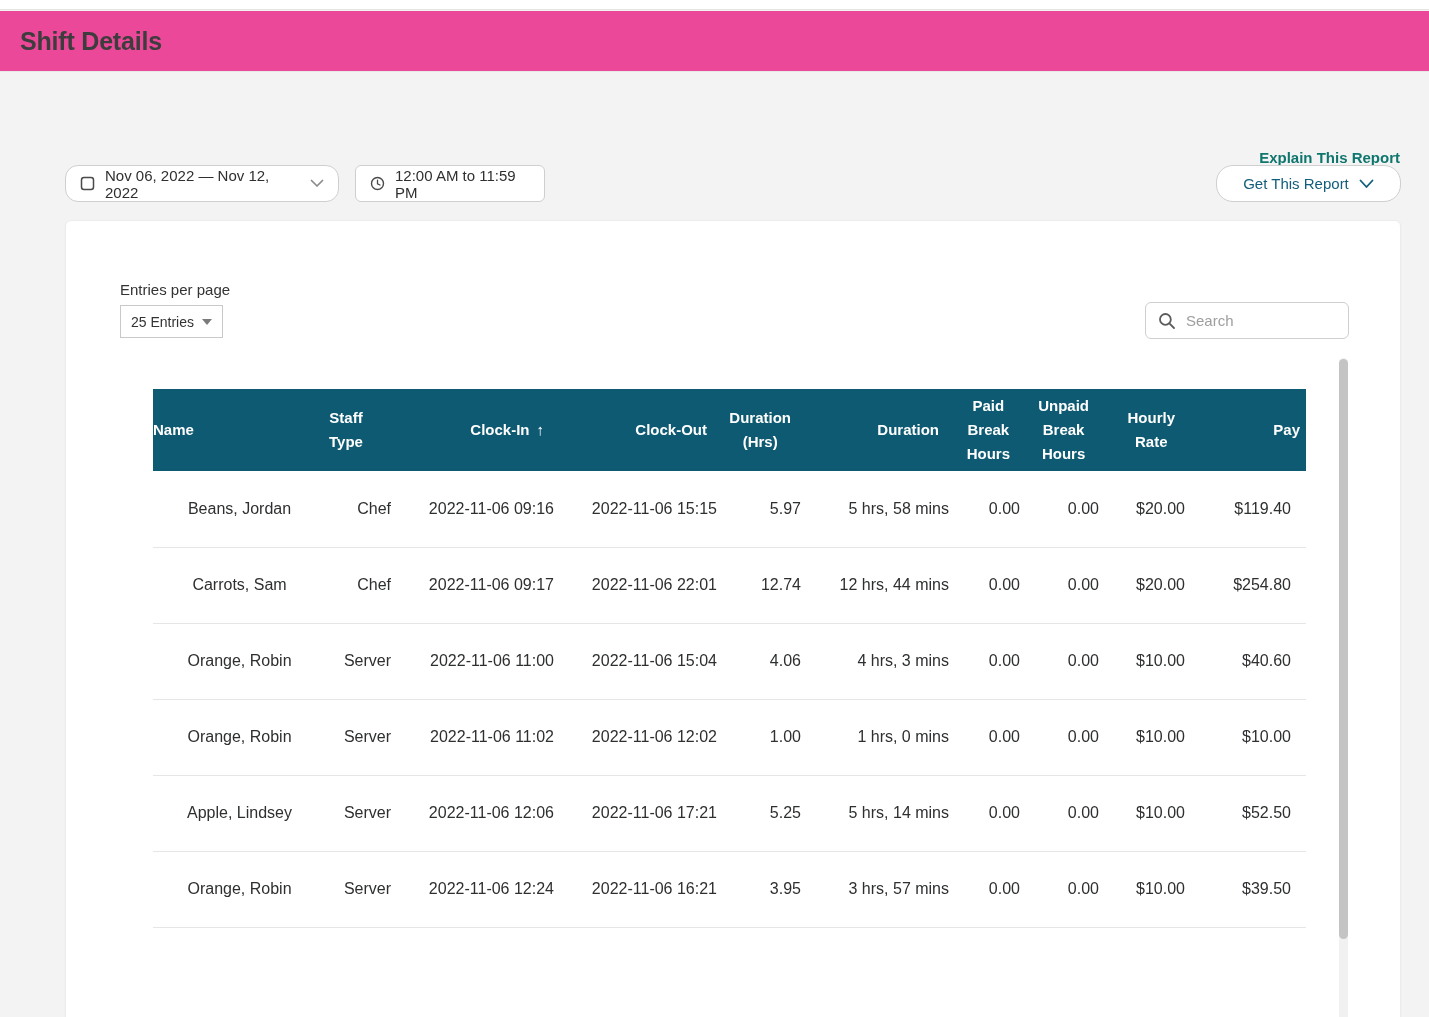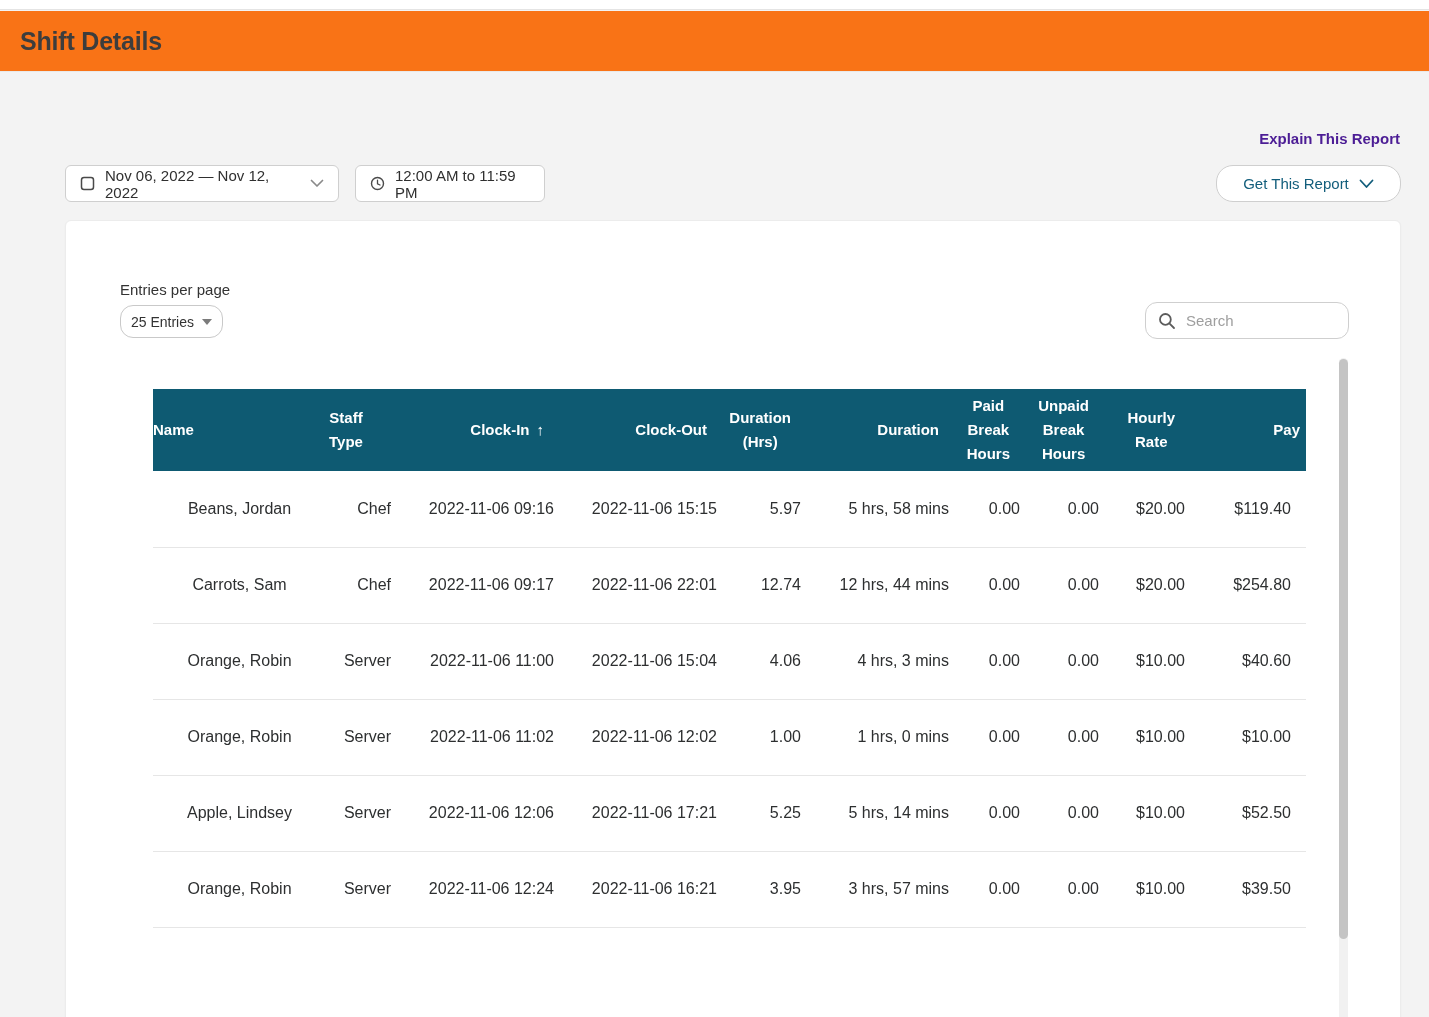--- a/index.html
+++ b/index.html
@@ -9,38 +9,38 @@
     background: #f3f3f3;
     color: #2e2e2e;
     position: relative;
   }
   .top-strip {
     position: absolute; left: 0; top: 0; width: 1429px; height: 10px;
     background: #ffffff; border-bottom: 1px solid #e4e4e4;
   }
   .page-header {
     position: absolute; left: 0; top: 11px; width: 1429px; height: 61px;
-    background: #f97316; border-bottom: 1px solid #e9e9e9;
+    background: #ec4899; border-bottom: 1px solid #e9e9e9;
     display: flex; align-items: center; padding-left: 20px;
   }
   .page-title { font-size: 25px; font-weight: 700; color: #3d3d3d; letter-spacing: -0.2px; }
 
   .explain-link {
-    position: absolute; top: 130px; right: 29px;
-    font-size: 15px; font-weight: 700; color: #4c1d95;
+    position: absolute; top: 149px; right: 29px;
+    font-size: 15px; font-weight: 700; color: #0f766e;
     cursor: pointer; text-decoration: none;
   }
 
   .pill-btn {
     position: absolute; top: 165px; height: 37px;
     background: #fff; border: 1px solid #cfcfcf; border-radius: 6px;
     display: flex; align-items: center; gap: 10px;
     padding: 0 14px; font-size: 15px; color: #2f2f2f; cursor: pointer;
   }
-  .date-btn { left: 65px; width: 274px; }
+  .date-btn { left: 65px; width: 274px; border-radius: 13px; }
   .time-btn { left: 355px; width: 190px; }
   .pill-btn svg { flex: 0 0 auto; }
   .date-btn .chev { margin-left: auto; }
 
   .get-btn {
     position: absolute; top: 165px; left: 1216px; width: 185px; height: 37px;
     background: #fff; border: 1px solid #cfcfcf; border-radius: 17px;
     display: flex; align-items: center; justify-content: center; gap: 10px;
     font-size: 15px; color: #115d7b; cursor: pointer;
   }
@@ -49,31 +49,31 @@
     position: absolute; left: 65px; top: 220px; width: 1336px; height: 830px;
     background: #ffffff; border: 1px solid #ececec; border-radius: 6px;
     box-shadow: 0 1px 2px rgba(0,0,0,0.04);
   }
   .entries-label {
     position: absolute; left: 54px; top: 60px;
     font-size: 15px; color: #333;
   }
   .entries-dropdown {
     position: absolute; left: 54px; top: 84px; width: 103px; height: 33px;
-    border: 1px solid #c9c9c9; border-radius: 13px; background: #fff;
+    border: 1px solid #c9c9c9; border-radius: 0; background: #fff;
     display: flex; align-items: center; justify-content: center; gap: 8px;
     font-size: 14px; color: #333; cursor: pointer;
   }
   .caret-down {
     width: 0; height: 0; border-left: 5px solid transparent;
     border-right: 5px solid transparent; border-top: 6px solid #7b7b7b;
   }
   .search-box {
     position: absolute; left: 1079px; top: 81px; width: 204px; height: 37px;
-    border: 1px solid #cfcfcf; border-radius: 12px; background: #fff;
+    border: 1px solid #cfcfcf; border-radius: 6px; background: #fff;
     display: flex; align-items: center; padding: 0 12px; gap: 10px;
   }
   .search-box input {
     border: none; outline: none; flex: 1; min-width: 0;
     font-size: 15px; font-family: "Liberation Sans", sans-serif; color: #333;
   }
   .search-box input::placeholder { color: #9e9e9e; }
 
   .table-wrap { position: absolute; left: 87px; top: 168px; }
   table { border-collapse: collapse; table-layout: fixed; width: 1153px; }

